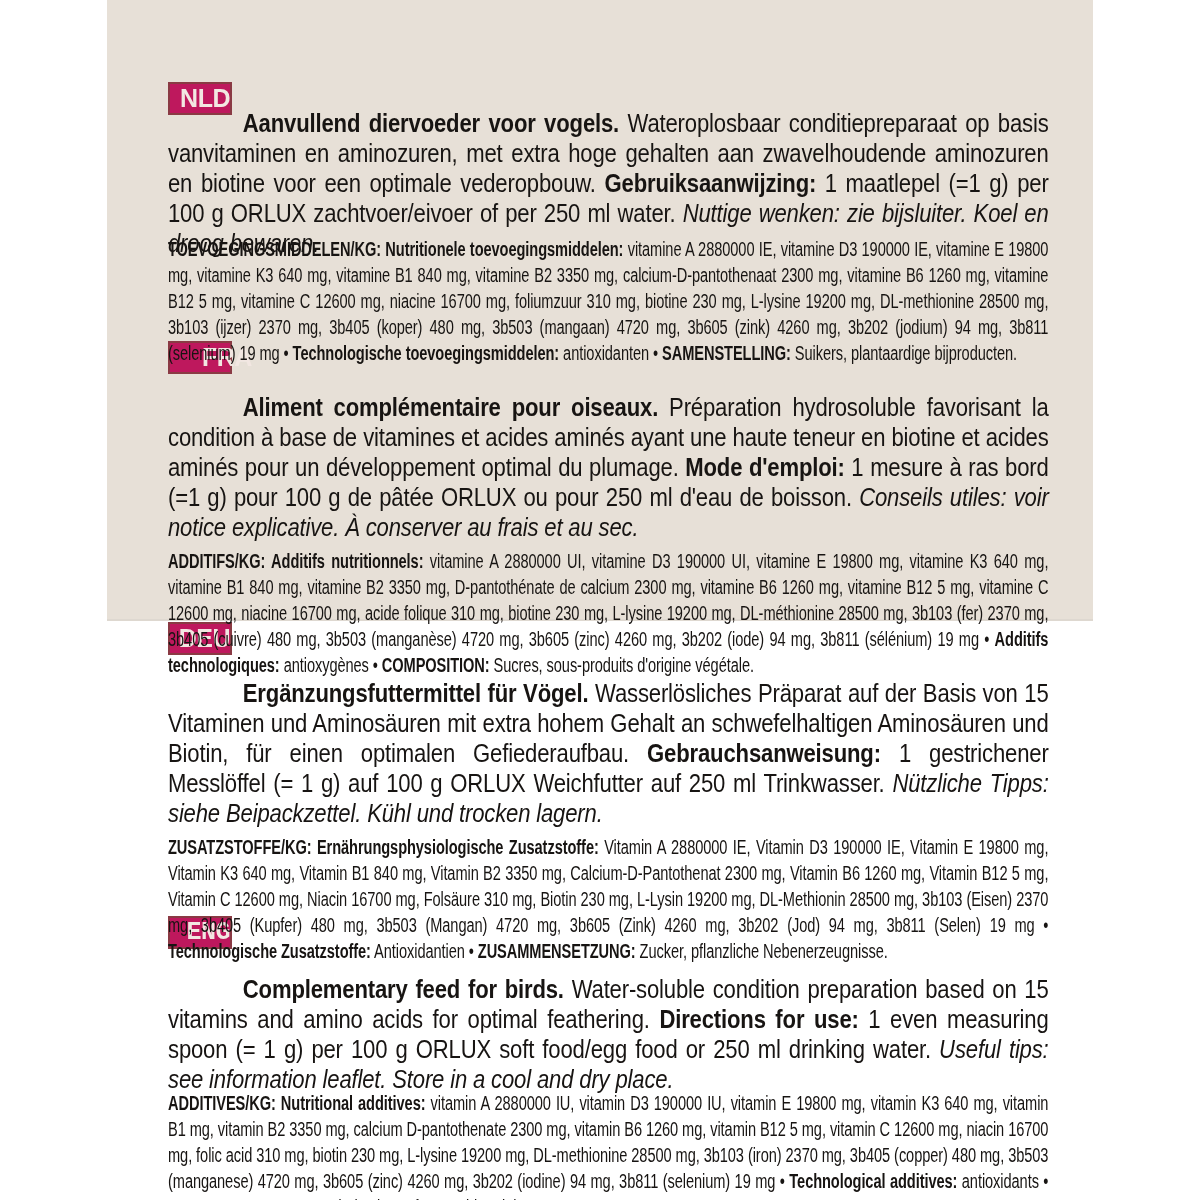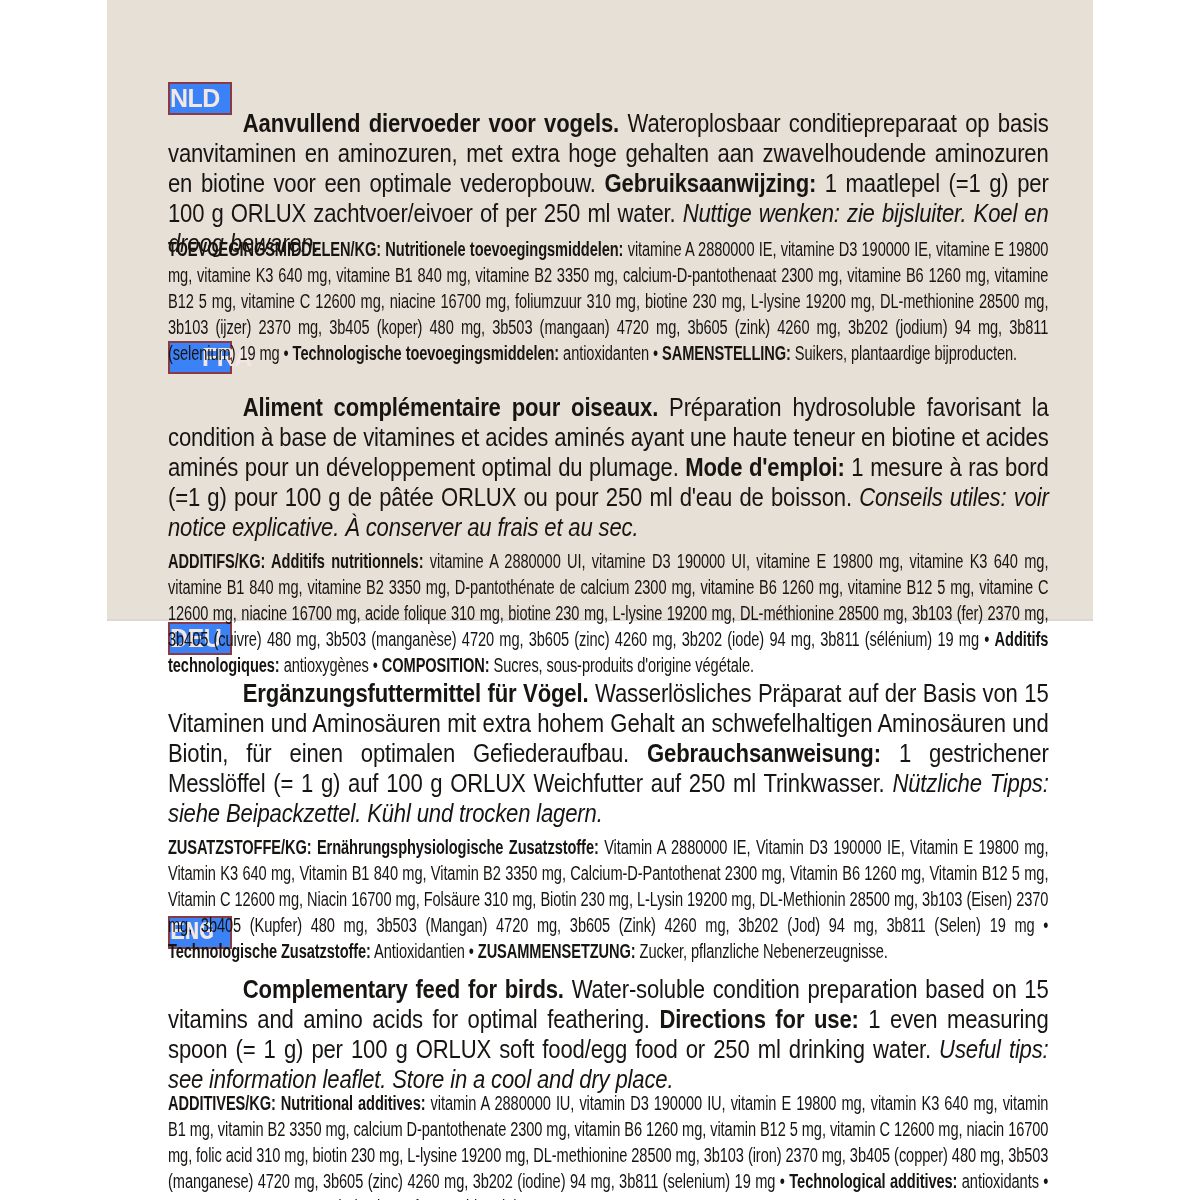--- a/index.html
+++ b/index.html
@@ -8,23 +8,23 @@
     background:#ffffff;
     font-family:"Liberation Sans", sans-serif;
     color:#171412;
   }
   .panel{
     position:absolute;left:107px;top:0;width:986px;height:619px;
     background:#e7e0d7;border-bottom:2px solid #ded8d0;z-index:0;
   }
   .badge{
     position:absolute;left:168px;width:64px;height:33px;z-index:1;
-    background:#3b82f6;border:2px solid #8a3a44;box-sizing:border-box;
+    background:#be185d;border:2px solid #8a3a44;box-sizing:border-box;
     color:#f2e7e2;font-weight:700;font-size:25px;line-height:29px;
-    text-align:left;letter-spacing:-0.5px;
+    text-align:right;letter-spacing:-0.5px;
   }
   .para{
     position:absolute;left:168px;z-index:2;
     text-align:justify;transform-origin:0 0;background:transparent;
   }
   .main{
     font-size:26px;line-height:30px;width:1036px;transform:scaleX(0.85);
     letter-spacing:-0.2px;text-indent:88px;
   }
   .small{

